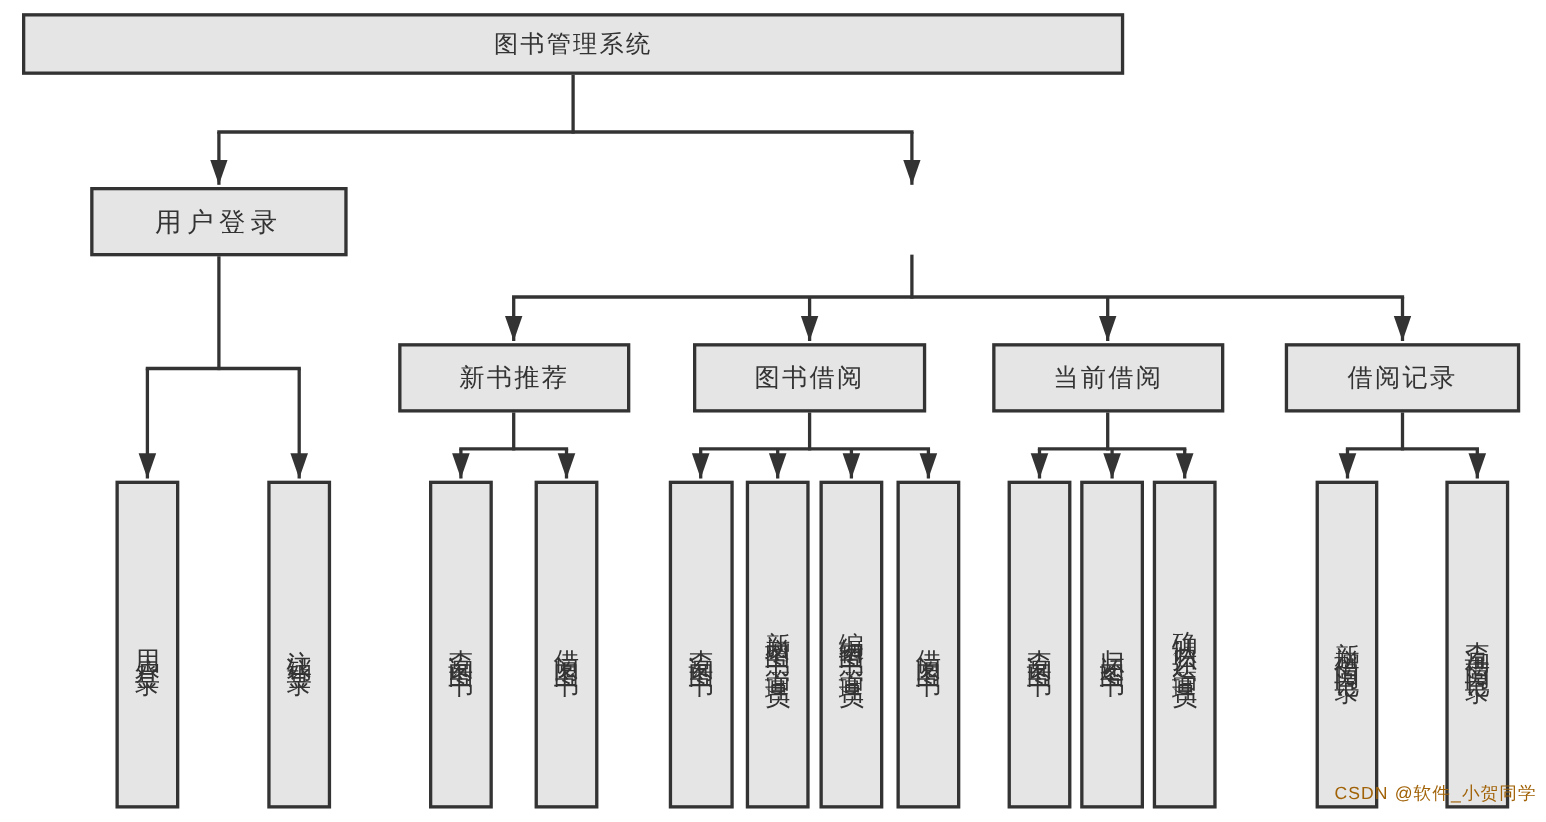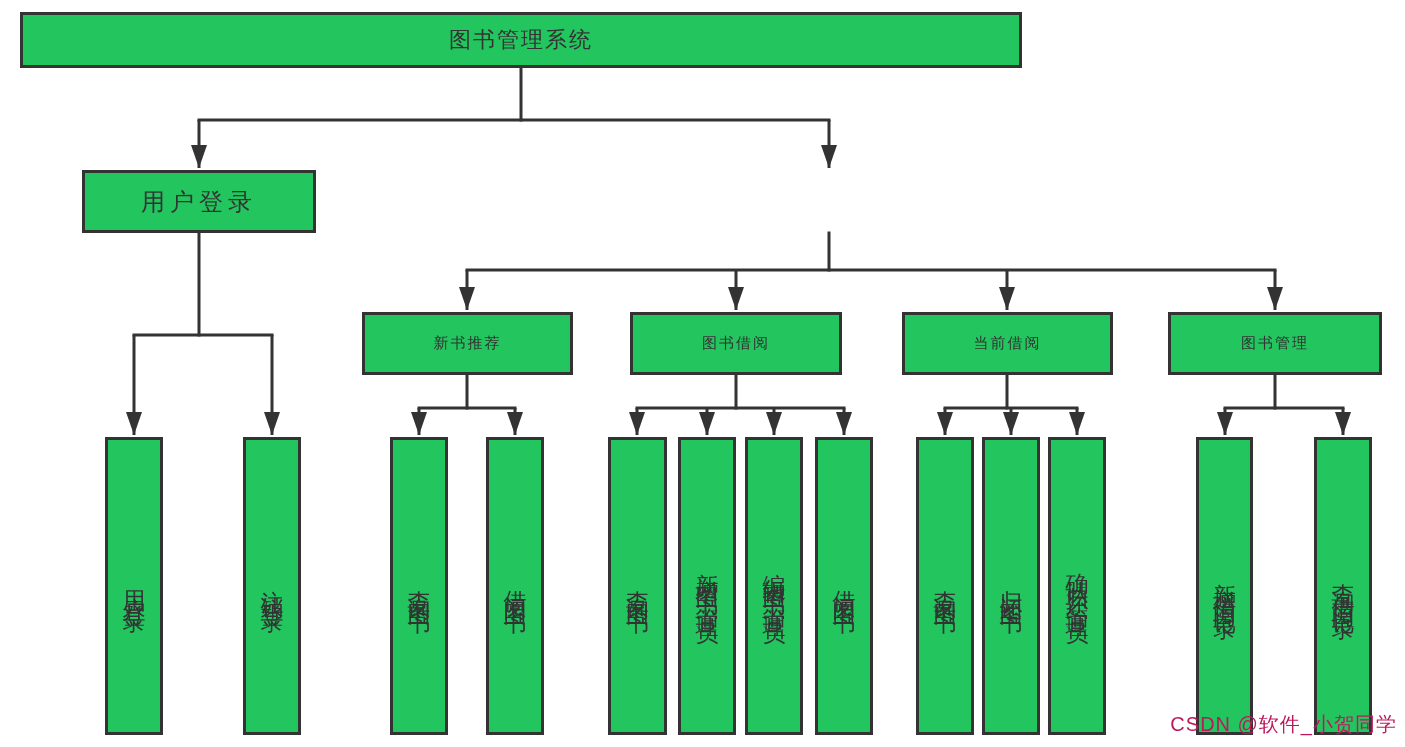--- a/index.html
+++ b/index.html
@@ -2,33 +2,33 @@
 <html><head>
 <meta charset="utf-8">
 <style>
   html,body{margin:0;padding:0;background:#ffffff;}
   .stage{
     position:relative;width:1405px;height:747px;background:#ffffff;
     font-family:"Liberation Sans","DejaVu Sans",sans-serif;overflow:hidden;color:#333;
   }
   .connector-layer{position:absolute;left:0;top:0;}
   .box{
-    position:absolute;box-sizing:border-box;border:3px solid #333333;background:#22c55e;
+    position:absolute;box-sizing:border-box;border:3px solid #333333;background:#e5e5e5;
     display:flex;align-items:center;justify-content:center;color:#333333;
   }
-  .hl{font-size:15px;letter-spacing:2px;white-space:nowrap;}
+  .hl{font-size:23px;letter-spacing:2px;white-space:nowrap;}
   .lv2 .hl{font-size:24px;letter-spacing:5px;}
   .root .hl{font-size:22px;letter-spacing:2px;}
   .vl{
     writing-mode:vertical-rl;text-orientation:mixed;
     font-size:23px;letter-spacing:7px;line-height:1;white-space:nowrap;
   }
   .watermark{
-    position:absolute;top:711px;right:8px;font-size:20px;letter-spacing:1px;
-    color:#be185d;white-space:nowrap;
+    position:absolute;top:711px;right:8px;font-size:16px;letter-spacing:1px;
+    color:#a16207;white-space:nowrap;
   }
 </style>
 </head>
 <body>
 
 <div class="stage">
 
   <svg class="connector-layer" width="1405" height="747" viewBox="0 0 1405 747">
     <defs>
       <marker id="arw" markerUnits="userSpaceOnUse" markerWidth="24" markerHeight="18" refX="23" refY="9" orient="auto">
@@ -85,21 +85,21 @@
   <div class="box lv3" style="left:362px;top:312px;width:211px;height:63px">
     <span class="hl">新书推荐</span>
   </div>
   <div class="box lv3" style="left:902px;top:312px;width:211px;height:63px">
     <span class="hl">当前借阅</span>
   </div>
   <div class="box lv3" style="left:630px;top:312px;width:212px;height:63px">
     <span class="hl">图书借阅</span>
   </div>
   <div class="box lv3" style="left:1168px;top:312px;width:214px;height:63px">
-    <span class="hl">图书管理</span>
+    <span class="hl">借阅记录</span>
   </div>
 
   <div class="box leaf" style="left:105px;top:437px;width:58px;height:298px">
     <span class="vl">用户登录</span>
   </div>
   <div class="box leaf" style="left:243px;top:437px;width:58px;height:298px">
     <span class="vl">注销登录</span>
   </div>
 
   <div class="box leaf" style="left:390px;top:437px;width:58px;height:298px">

